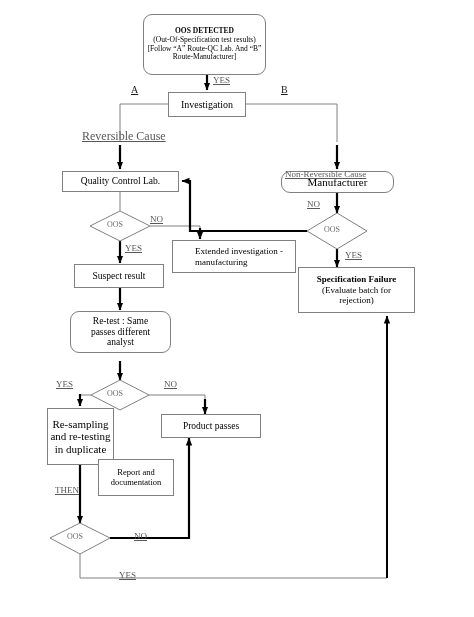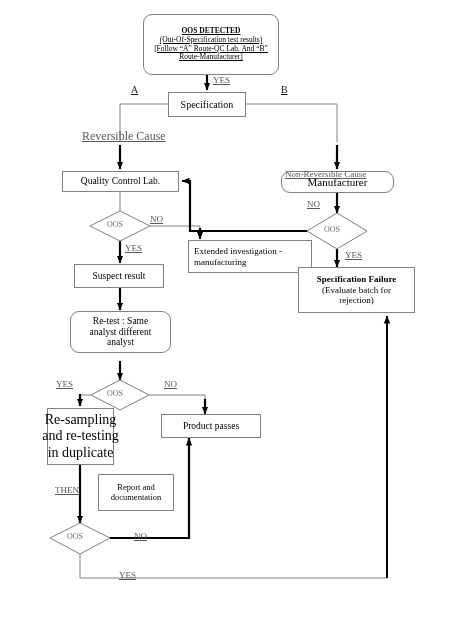--- a/index.html
+++ b/index.html
@@ -71,72 +71,72 @@
 
   <path d="M80,554 L80,578 L387,578 L387,317" fill="none" stroke="#808080" stroke-width="1"></path>
   <path d="M387,578 L387,316" fill="none" stroke="#000" stroke-width="2" marker-end="url(#ah-dark-up)"></path>
 
   <polygon points="120,211 150,226 120,241 90,226" fill="#fff" stroke="#808080" stroke-width="1"></polygon>
   <polygon points="337,213 367,231 337,249 307,231" fill="#fff" stroke="#808080" stroke-width="1"></polygon>
   <polygon points="120,380 149,395 120,410 91,395" fill="#fff" stroke="#808080" stroke-width="1"></polygon>
   <polygon points="80,523 110,538 80,554 50,538" fill="#fff" stroke="#808080" stroke-width="1"></polygon>
 </svg>
 
-<div class="node rounded" style="left:143px;top:14px;width:136px;height:61px;font-size:7.5px;padding:18px 3px;text-decoration:underline;">
+<div class="node rounded" style="left:143px;top:14px;width:123px;height:61px;font-size:7.5px;padding:18px 3px;">
   <span class="ln bold">OOS DETECTED</span>
   <span class="ln">(Out-Of-Specification test results)</span>
   <span class="ln">[Follow “A” Route-QC Lab. And “B”</span>
   <span class="ln">Route-Manufacturer]</span>
 </div>
 
 <div class="node" style="left:168px;top:92px;width:78px;height:25px;font-size:10px;">
-  <span class="ln">Specification</span>
+  <span class="ln">Investigation</span>
 </div>
 
 <div class="node" style="left:62px;top:171px;width:117px;height:21px;font-size:9.5px;">
   <span class="ln">Quality Control Lab.</span>
 </div>
 
 <div class="node rounded" style="left:281px;top:171px;width:113px;height:22px;font-size:11px;">
   <span class="ln">Manufacturer</span>
 </div>
 
 <div class="node" style="left:172px;top:240px;width:124px;height:33px;font-size:9px;
-            align-items:flex-start;text-align:left;padding-left:5px;margin-left:16px;">
+            align-items:flex-start;text-align:left;padding-left:22px;">
   <span class="ln">Extended investigation -</span>
   <span class="ln">manufacturing</span>
 </div>
 
 <div class="node" style="left:298px;top:267px;width:117px;height:46px;font-size:9px;">
   <span class="ln bold">Specification Failure</span>
   <span class="ln">(Evaluate batch for</span>
   <span class="ln">rejection)</span>
 </div>
 
 <div class="node" style="left:74px;top:264px;width:90px;height:24px;font-size:9.5px;">
   <span class="ln">Suspect result</span>
 </div>
 
 <div class="node rounded" style="left:70px;top:311px;width:101px;height:42px;font-size:9.5px;">
   <span class="ln">Re-test : Same</span>
-  <span class="ln">analyst different</span>
+  <span class="ln">passes different</span>
   <span class="ln">analyst</span>
 </div>
 
-<div class="node" style="left:47px;top:408px;width:67px;height:57px;font-size:14px;">
+<div class="node" style="left:47px;top:408px;width:67px;height:57px;font-size:11px;">
   <span class="ln">Re-sampling</span>
   <span class="ln">and re-testing</span>
   <span class="ln">in duplicate</span>
 </div>
 
 <div class="node" style="left:161px;top:414px;width:100px;height:24px;font-size:9.5px;">
   <span class="ln">Product passes</span>
 </div>
 
-<div class="node" style="left:98px;top:474px;width:76px;height:37px;font-size:8.5px;">
+<div class="node" style="left:98px;top:459px;width:76px;height:37px;font-size:8.5px;">
   <span class="ln">Report and</span>
   <span class="ln">documentation</span>
 </div>
 
 <span class="diamond-text" style="left:107px;top:220px;font-size:8px;">OOS</span>
 <span class="diamond-text" style="left:324px;top:225px;font-size:8px;">OOS</span>
 <span class="diamond-text" style="left:107px;top:389px;font-size:8px;">OOS</span>
 <span class="diamond-text" style="left:67px;top:532px;font-size:8px;">OOS</span>
 
 <span class="lbl" style="left:213px;top:75px;font-size:9px;">YES</span>

